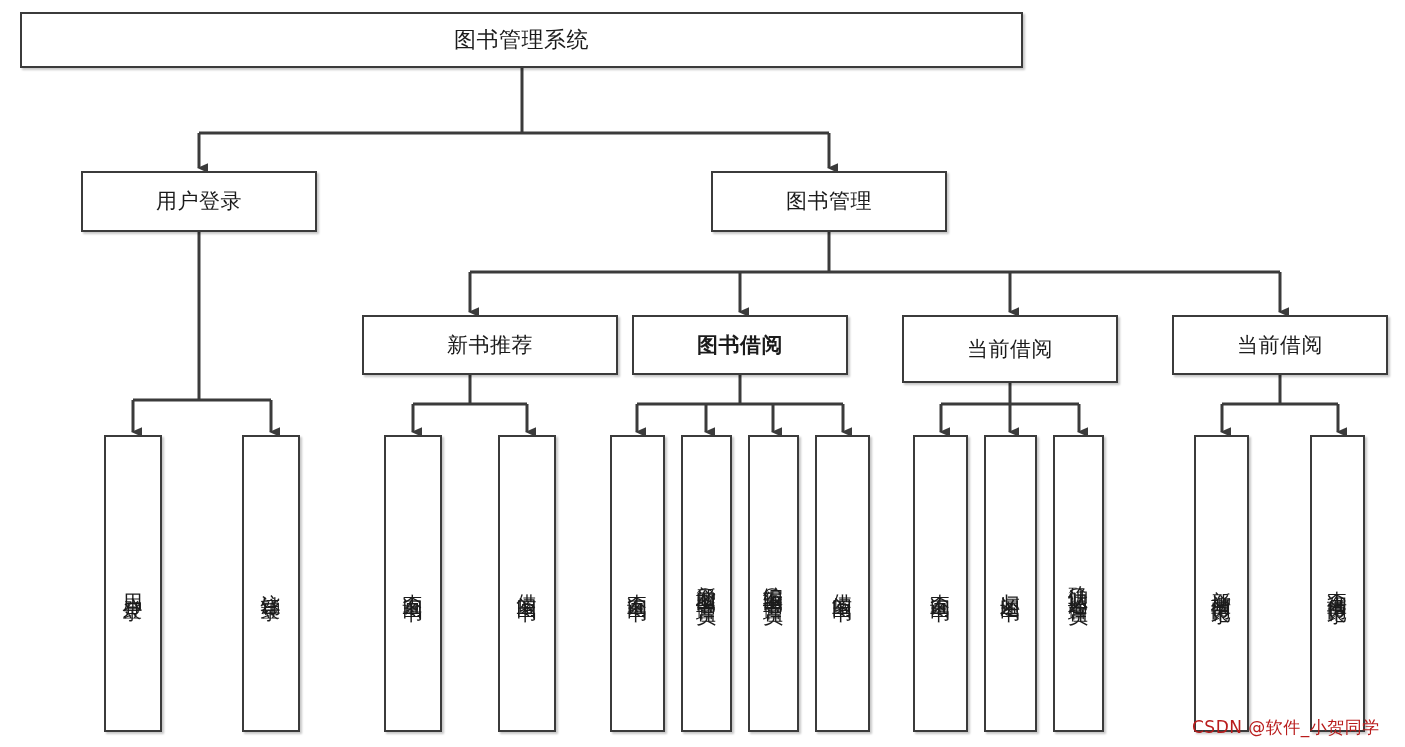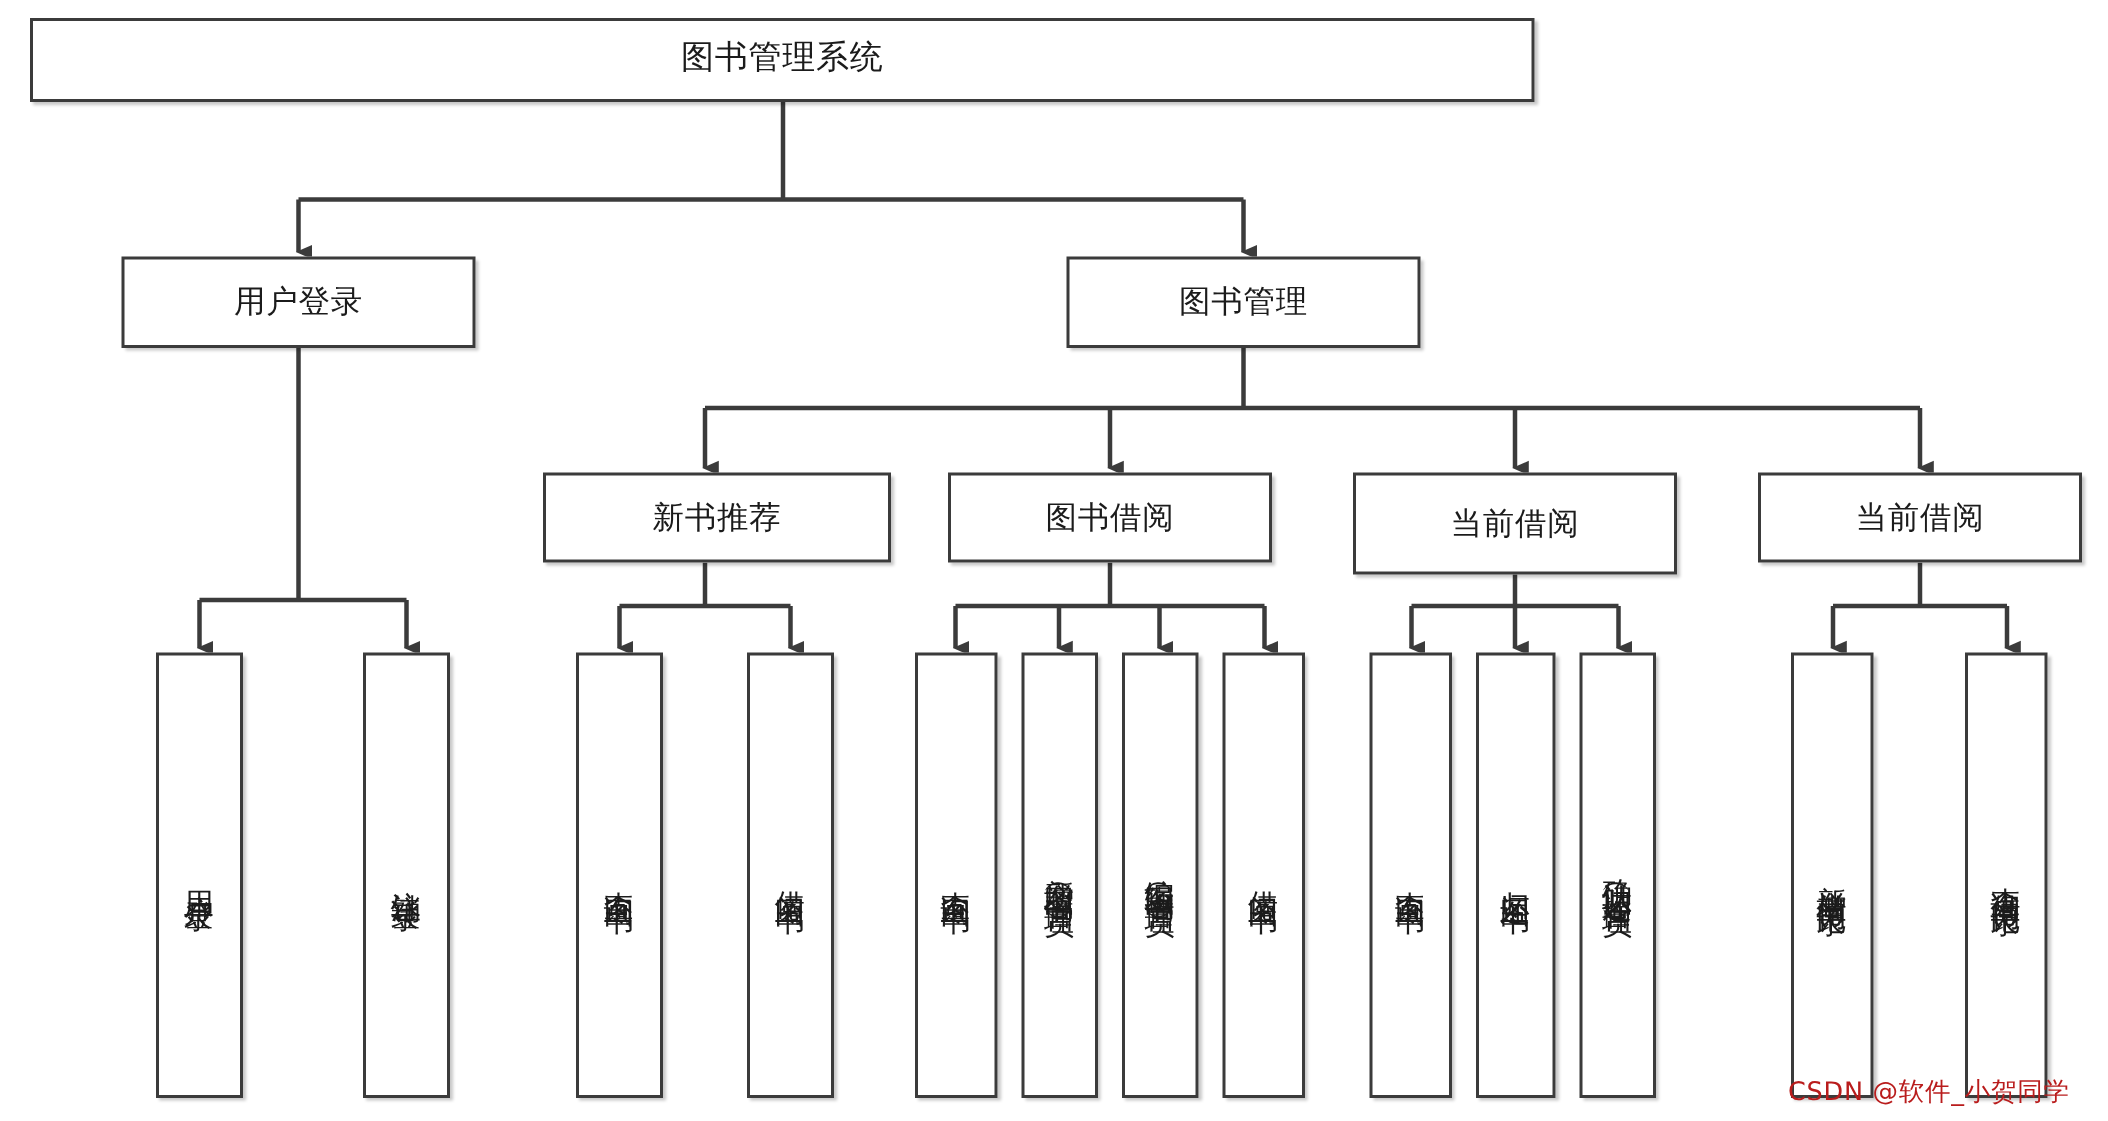--- a/index.html
+++ b/index.html
@@ -120,37 +120,37 @@
       <path d="M1010,404 L1010,432" marker-end="url(#arrow)"></path>
       <path d="M1079,404 L1079,432" marker-end="url(#arrow)"></path>
 
       <path d="M1280,375 L1280,404"></path>
       <path d="M1222,404 L1338,404"></path>
       <path d="M1222,404 L1222,432" marker-end="url(#arrow)"></path>
       <path d="M1338,404 L1338,432" marker-end="url(#arrow)"></path>
     </g>
   </svg>
 
-  <div class="node horiz root" style="left:20px; top:12px; width:1003px; height:56px;font-family:Liberation Mono, monospace;">
+  <div class="node horiz root" style="left:20px; top:12px; width:1003px; height:56px;">
     <span class="label">图书管理系统</span>
   </div>
 
   <div class="node horiz" style="left:81px; top:171px; width:236px; height:61px;">
     <span class="label">用户登录</span>
   </div>
 
   <div class="node horiz" style="left:711px; top:171px; width:236px; height:61px;">
     <span class="label">图书管理</span>
   </div>
 
-  <div class="node horiz" style="left:362px; top:315px; width:232px; height:60px;">
+  <div class="node horiz" style="left:362px; top:315px; width:256px; height:60px;">
     <span class="label">新书推荐</span>
   </div>
 
-  <div class="node horiz" style="left:632px; top:315px; width:216px; height:60px;">
+  <div class="node horiz" style="left:632px; top:315px; width:216px; height:60px;font-weight:bold;">
     <span class="label">图书借阅</span>
   </div>
 
   <div class="node horiz" style="left:902px; top:315px; width:216px; height:68px;">
     <span class="label">当前借阅</span>
   </div>
 
   <div class="node horiz" style="left:1172px; top:315px; width:216px; height:60px;">
     <span class="label">当前借阅</span>
   </div>

